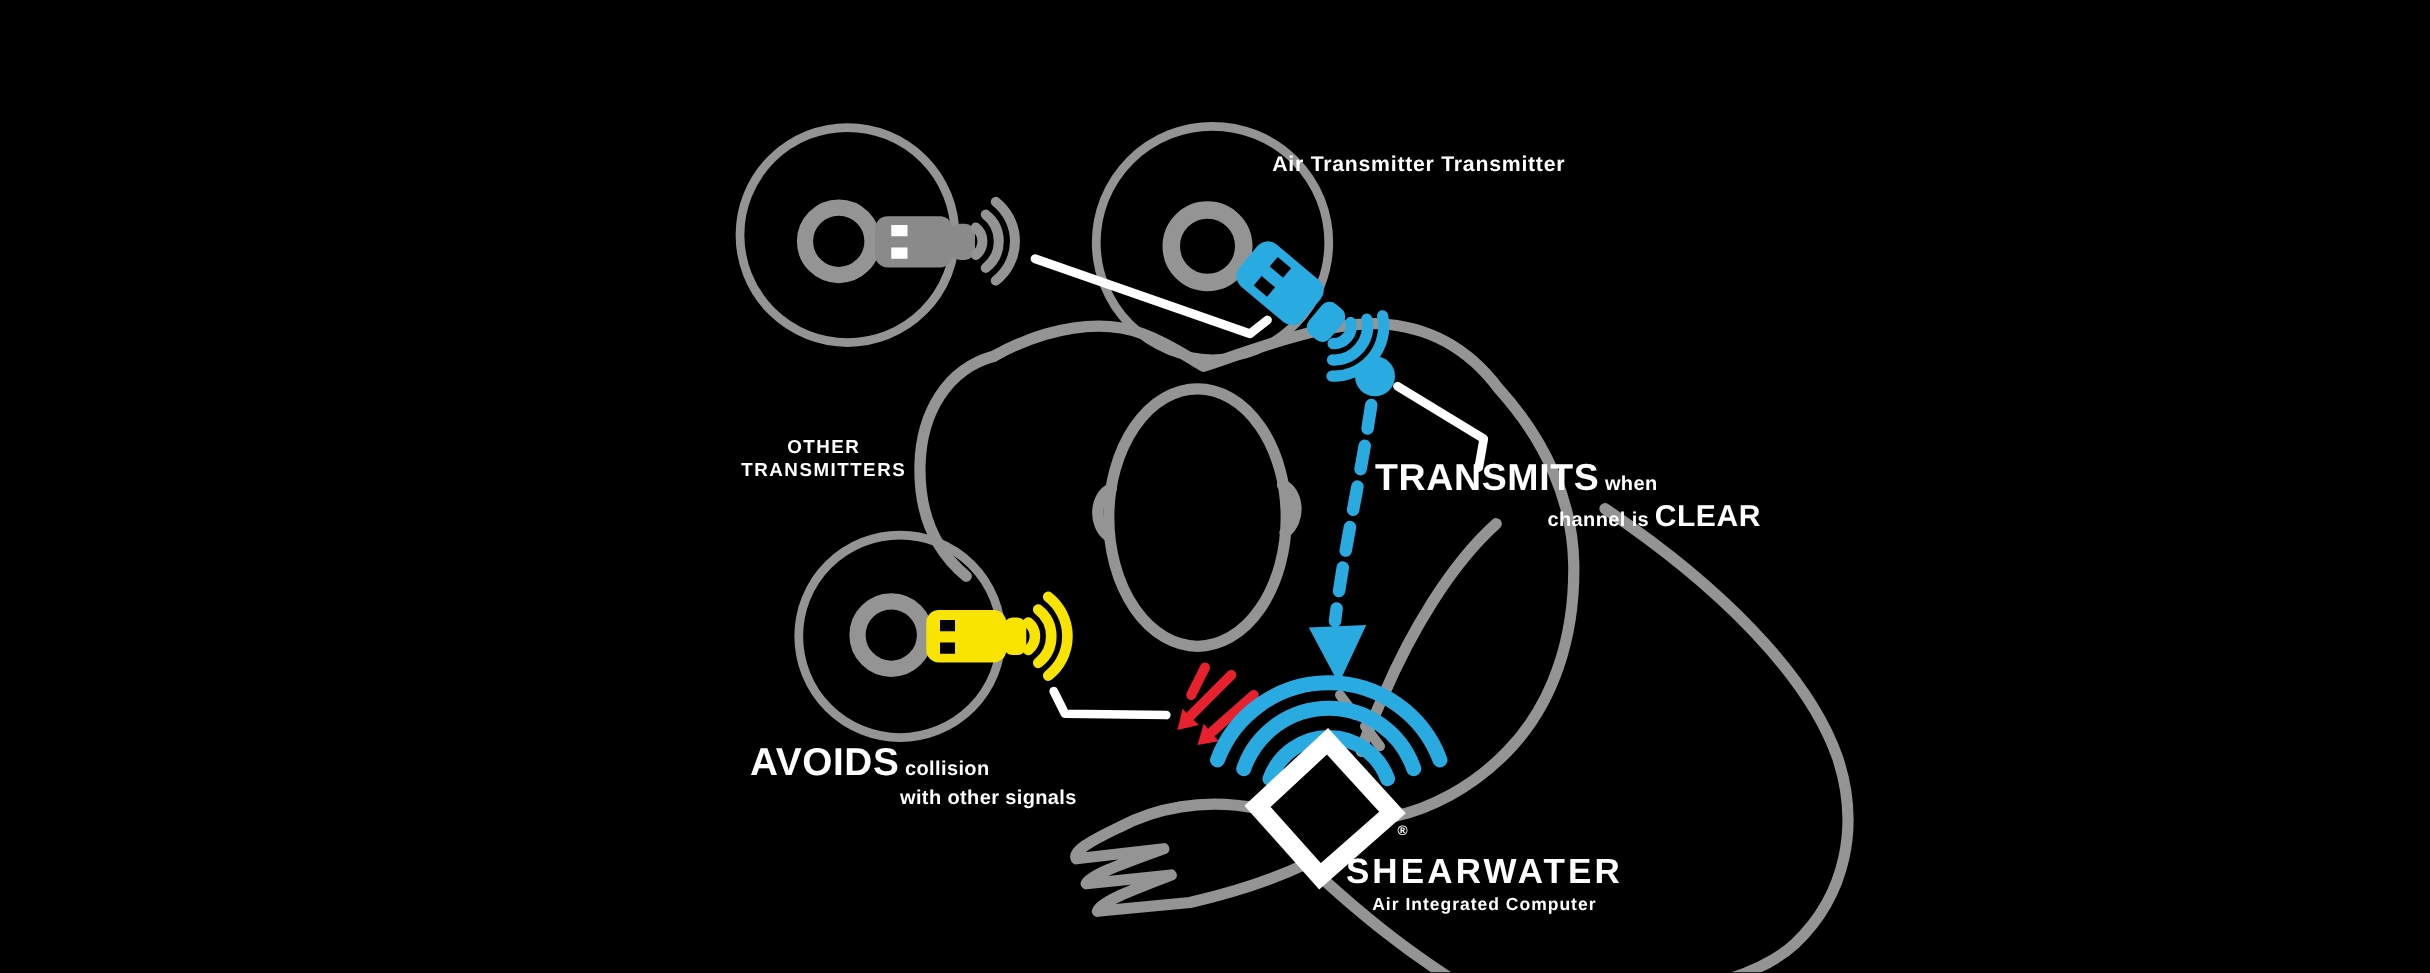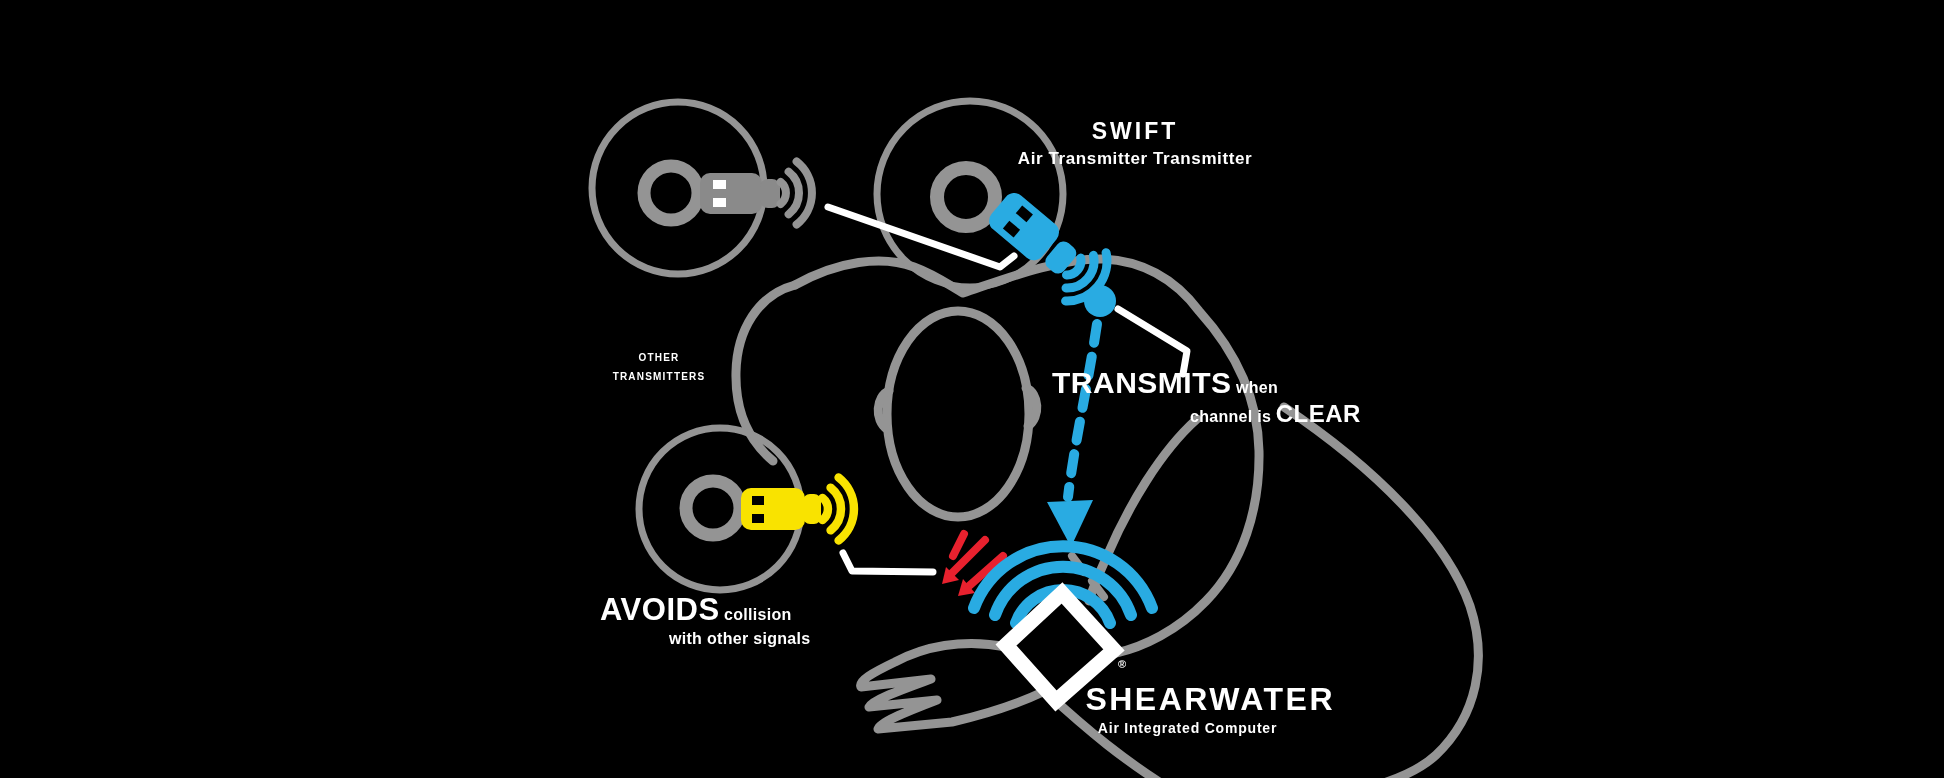--- a/index.html
+++ b/index.html
@@ -31,28 +31,28 @@
   
   .label{position:absolute;color:var(--white);font-weight:bold;white-space:nowrap;}
   .t-big{font-size:30px;letter-spacing:.5px;}
   .t-small{font-size:16px;letter-spacing:.3px;}
   .t-mid{font-size:24px;letter-spacing:.5px;}
   .lbl-listens{left:622px;top:50px;}
   .lbl-listens .l2{margin-left:118px;margin-top:1px;}
   .lbl-swift{left:990px;top:118px;width:290px;text-align:center;}
   .lbl-swift .ttl{font-size:23px;letter-spacing:3px;}
   .lbl-swift .sub{font-size:17px;letter-spacing:.6px;margin-top:4px;}
-  .lbl-other{left:578px;top:348px;width:162px;text-align:center;font-size:10px;line-height:19px;letter-spacing:1.2px;}
-  .lbl-transmits{left:1052px;top:366px;}
+  .lbl-other{left:578px;top:348px;width:162px;text-align:center;font-size:15px;line-height:19px;letter-spacing:1.2px;}
+  .lbl-transmits{left:1100px;top:366px;}
   .lbl-transmits .l2{margin-left:138px;margin-top:0px;}
   .lbl-avoids{left:600px;top:592px;}
   .lbl-avoids .t-big{font-size:31px;}
-  .lbl-avoids .l2{margin-left:69px;margin-top:2px;}
+  .lbl-avoids .l2{margin-left:120px;margin-top:2px;}
   .lbl-shearwater{left:1040px;top:681px;width:295px;text-align:center;}
-  .lbl-shearwater .ttl{font-size:32px;letter-spacing:2.5px;text-align:right;}
+  .lbl-shearwater .ttl{font-size:28px;letter-spacing:2.5px;}
   .lbl-shearwater .sub{font-size:14px;letter-spacing:.8px;margin-top:2px;}
 </style>
 </head>
 <body>
 
 <div class="stage">
 
   <svg class="art" width="1944" height="778" viewBox="0 0 1944 778">
 
     <g>
@@ -143,21 +143,20 @@
       <path class="fan" d="M 1016,623 A 50 50 0 0 1 1110,623"></path>
       <path class="fan" d="M 995,615 A 72 72 0 0 1 1131,615"></path>
       <path class="fan" d="M 974,608 A 95 95 0 0 1 1152,608"></path>
     </g>
     <polygon class="diamond" points="1062,593 1114,650 1056,701 1006,645"></polygon>
     <text class="reg" x="1118" y="668">®</text>
   </svg>
 
 
   <div class="label lbl-swift">
-    <div class="ttl">SWIFT</div>
     <div class="sub">Air Transmitter Transmitter</div>
   </div>
 
   <div class="label lbl-other">
     <div>OTHER</div>
     <div>TRANSMITTERS</div>
   </div>
 
   <div class="label lbl-transmits">
     <div class="l1">

